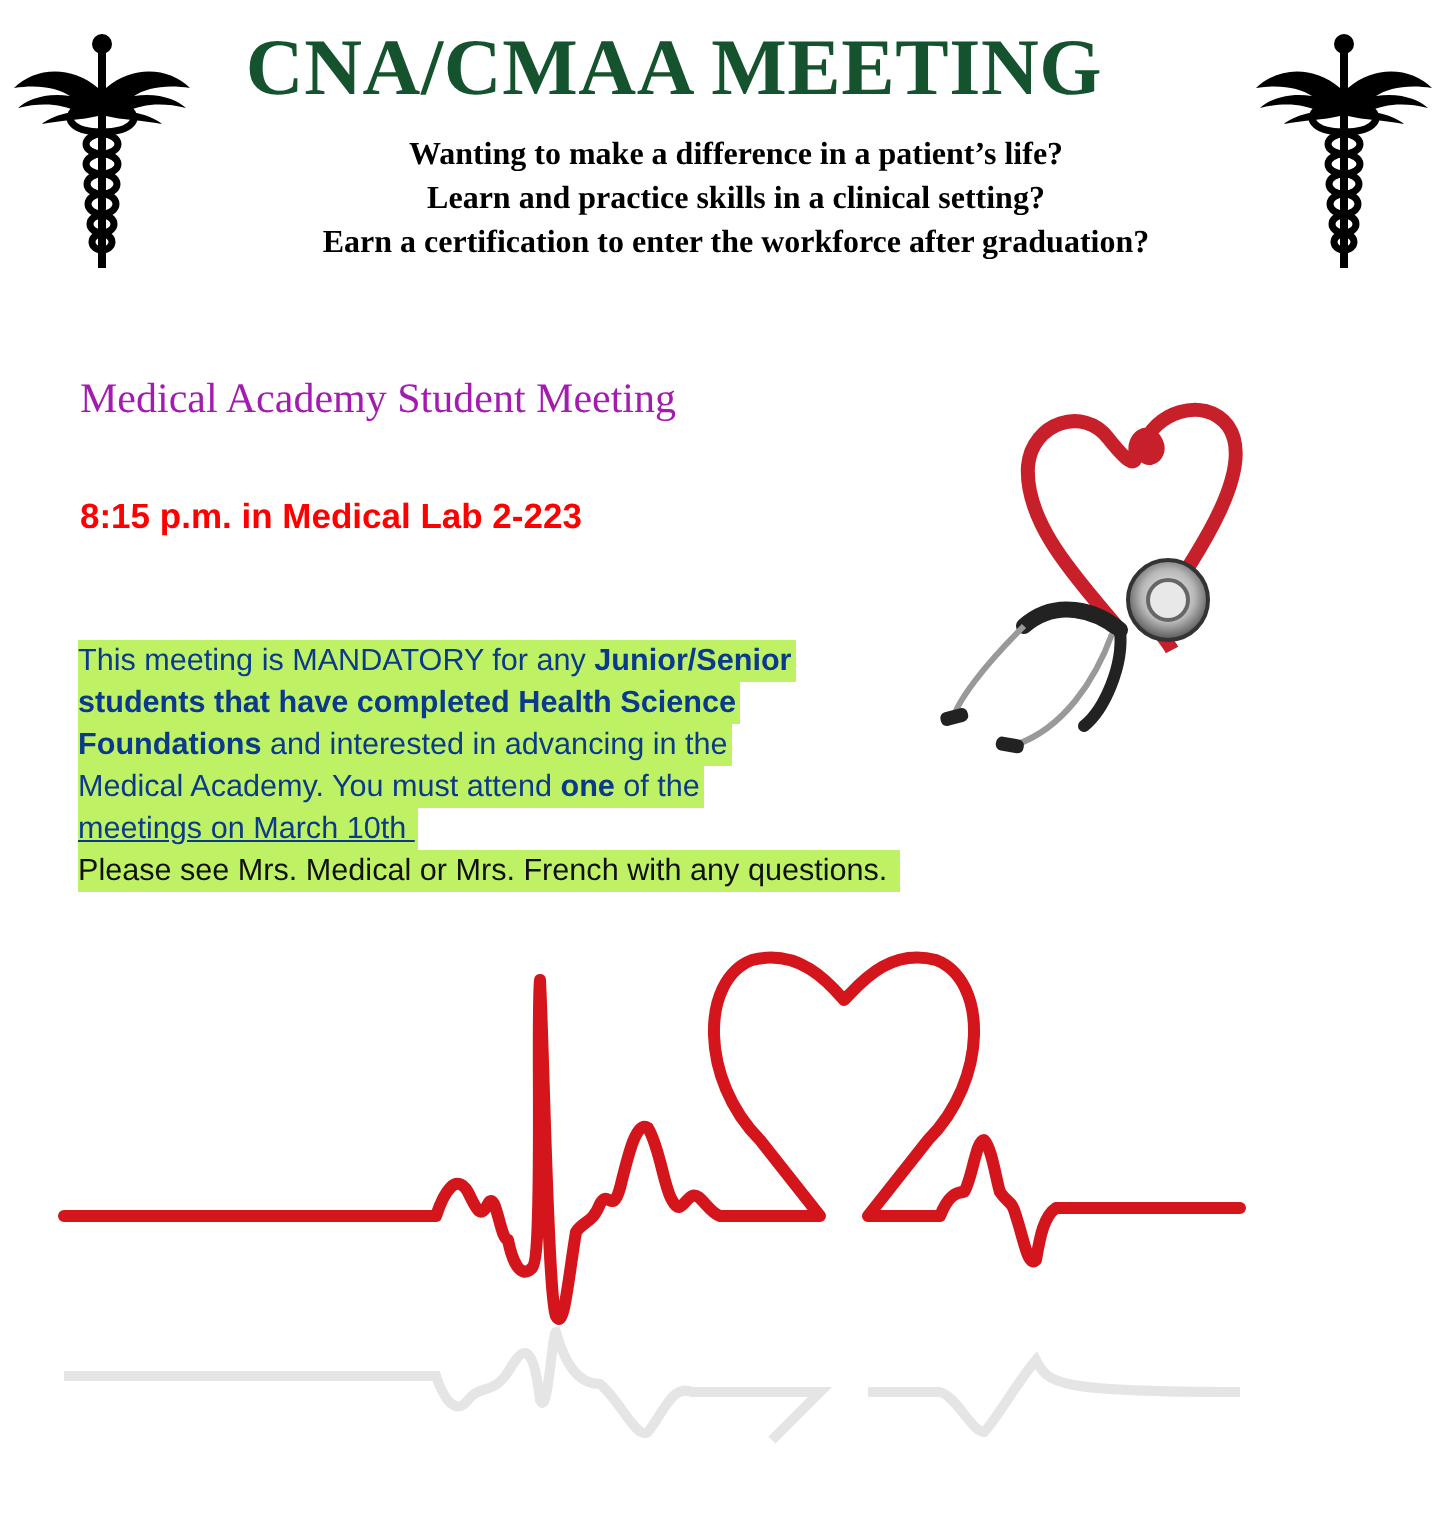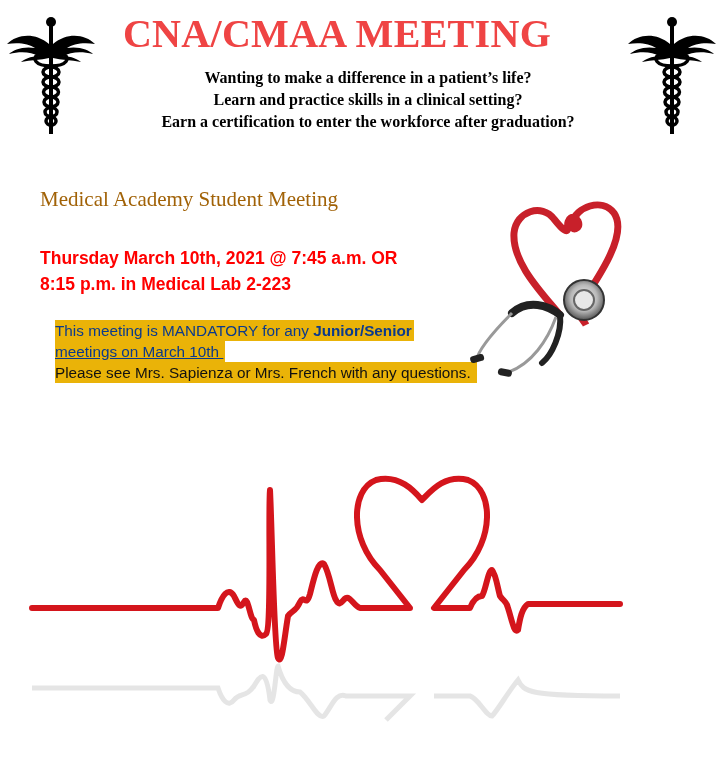--- a/index.html
+++ b/index.html
@@ -4,43 +4,43 @@
 <style>
   html, body { margin: 0; padding: 0; }
   body {
     width: 728px; height: 768px; background: #ffffff; position: relative; overflow: hidden;
     font-family: "Liberation Serif", serif;
   }
   .abs { position: absolute; }
   .title {
     left: 0; width: 728px; top: 10px; text-align: center; padding-left: 0;
     font-family: "Liberation Serif", serif; font-weight: bold; font-size: 40px;
-    color: #ef4444; letter-spacing: 0.3px; line-height: 48px;
+    color: #14532d; letter-spacing: 0.3px; line-height: 48px;
   }
   .title span { position: relative; left: -27px; }
   .sub {
     left: 0; width: 736px; text-align: center;
     font-family: "Liberation Serif", serif; font-weight: bold; font-size: 16px;
     color: #000; line-height: 22px;
   }
   .caduceus { width: 92px; height: 124px; }
   .heading {
     left: 40px; top: 185px; width: 390px;
-    font-family: "Liberation Serif", serif; font-size: 21px; line-height: 29px; color: #a16207;
+    font-family: "Liberation Serif", serif; font-size: 21px; line-height: 29px; color: #a21caf;
   }
   .date {
     left: 40px; top: 245px; width: 400px;
     font-family: "Liberation Sans", sans-serif; font-weight: bold; font-size: 17.5px;
     line-height: 26px; color: #ff0000;
   }
   .hl-block {
     left: 39px; top: 320px;
     font-family: "Liberation Sans", sans-serif; font-size: 15.3px; line-height: 21px;
   }
-  .hl-line { display: table; background: #eab308; padding-right: 2px; white-space: nowrap; margin-left: 16px; }
+  .hl-line { display: table; background: #bef264; padding-right: 2px; white-space: nowrap; }
   .blue { color: #0b3a8c; }
   .blk { color: #111; }
   .hl-line b { font-weight: bold; }
   .steth { left: 432px; top: 183px; width: 290px; height: 215px; }
   .ekg { left: 20px; top: 470px; width: 620px; height: 290px; }
 </style>
 </head>
 <body>
 
 <svg class="abs caduceus" style="left:5px;top:14px;" viewBox="0 0 92 124">
@@ -83,31 +83,42 @@
 
 <div class="abs sub" style="top:67px;">Wanting to make a difference in a patient’s life?</div>
 <div class="abs sub" style="top:89px;">Learn and practice skills in a clinical setting?</div>
 <div class="abs sub" style="top:111px;">Earn a certification to enter the workforce after graduation?</div>
 
 <div class="abs heading">
   <div>Medical Academy Student Meeting</div>
 </div>
 
 <div class="abs date">
-  <div>Thursday March 10th, 2021 @ 7:45 a.m. OR</div>
   <div>8:15 p.m. in Medical Lab 2-223</div>
 </div>
 
 <div class="abs hl-block">
   <div class="hl-line blue">
       <span>This meeting is MANDATORY for any </span>
       <b>Junior/Senior</b>
     </div>
+  <div class="hl-line blue">
+      <b>students that have completed Health Science</b>
+    </div>
+  <div class="hl-line blue">
+      <b>Foundations</b>
+      <span> and interested in advancing in the</span>
+    </div>
+  <div class="hl-line blue">
+      <span>Medical Academy. You must attend </span>
+      <b>one</b>
+      <span> of the</span>
+    </div>
   <div class="hl-line blue" style="white-space:pre;text-decoration:underline;">meetings on March 10th </div>
-  <div class="hl-line blk" style="white-space:pre;">Please see Mrs. Sapienza or Mrs. French with any questions. </div>
+  <div class="hl-line blk" style="white-space:pre;">Please see Mrs. Medical or Mrs. French with any questions. </div>
 </div>
 
 <svg class="abs steth" viewBox="0 0 290 215">
   <defs>
     <radialGradient id="chest" cx="50%" cy="45%" r="55%">
       <stop offset="0" stop-color="#f2f2f2"></stop>
       <stop offset="0.6" stop-color="#b8b8b8"></stop>
       <stop offset="1" stop-color="#555"></stop>
     </radialGradient>
   </defs>

